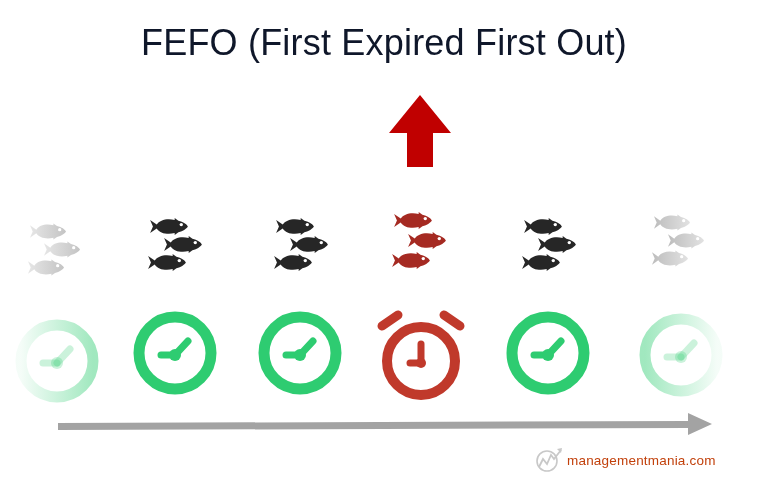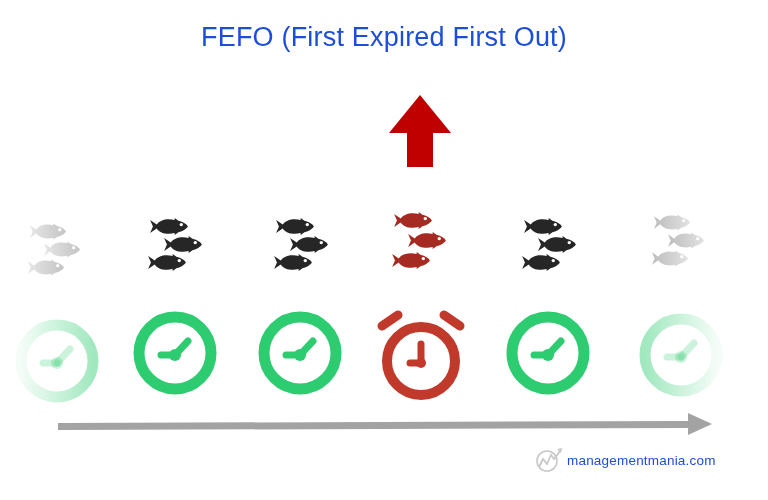--- a/index.html
+++ b/index.html
@@ -1,23 +1,23 @@
 <!DOCTYPE html>
 <html><head>
 <meta charset="utf-8">
 <style>
   html, body { margin:0; padding:0; background:#ffffff; }
   body { width:768px; height:500px; position:relative; overflow:hidden; font-family:"Liberation Sans", sans-serif; }
-  .title { position:absolute; left:0; right:0; top:22px; text-align:center; font-size:27px; color:#1d4ed8; letter-spacing:0.2px; }
+  .title { position:absolute; left:0; right:0; top:22px; text-align:center; font-size:36px; color:#0f172a; letter-spacing:0.2px; }
   .up-arrow { position:absolute; left:389px; top:95px; width:62px; height:72px; }
   .fish-group { position:absolute; width:80px; height:70px; }
   .clock { position:absolute; width:90px; height:90px; }
   .timeline { position:absolute; left:58px; top:410px; width:654px; height:30px; }
   .brand { position:absolute; left:535px; top:447px; display:flex; align-items:center; }
-  .brand-text { font-size:13.5px; color:#1d4ed8; margin-left:4px; letter-spacing:0.2px; }
+  .brand-text { font-size:13.5px; color:#c2410c; margin-left:4px; letter-spacing:0.2px; }
 </style>
 </head>
 <body>
 
 <svg width="0" height="0" style="position:absolute">
   <defs>
     <symbol id="fish" viewBox="0 0 40 18">
       <path d="M0,2 L7,7 C10,2 18,0 26,2 L26,0 L30,3 C35,4 39,7 40,9 C39,11 35,14 30,15 L26,18 L26,16 C18,18 10,16 7,11 L0,16 L3,9 Z"></path>
       <circle cx="33" cy="7" r="1.8" fill="#fff"></circle>
     </symbol>

